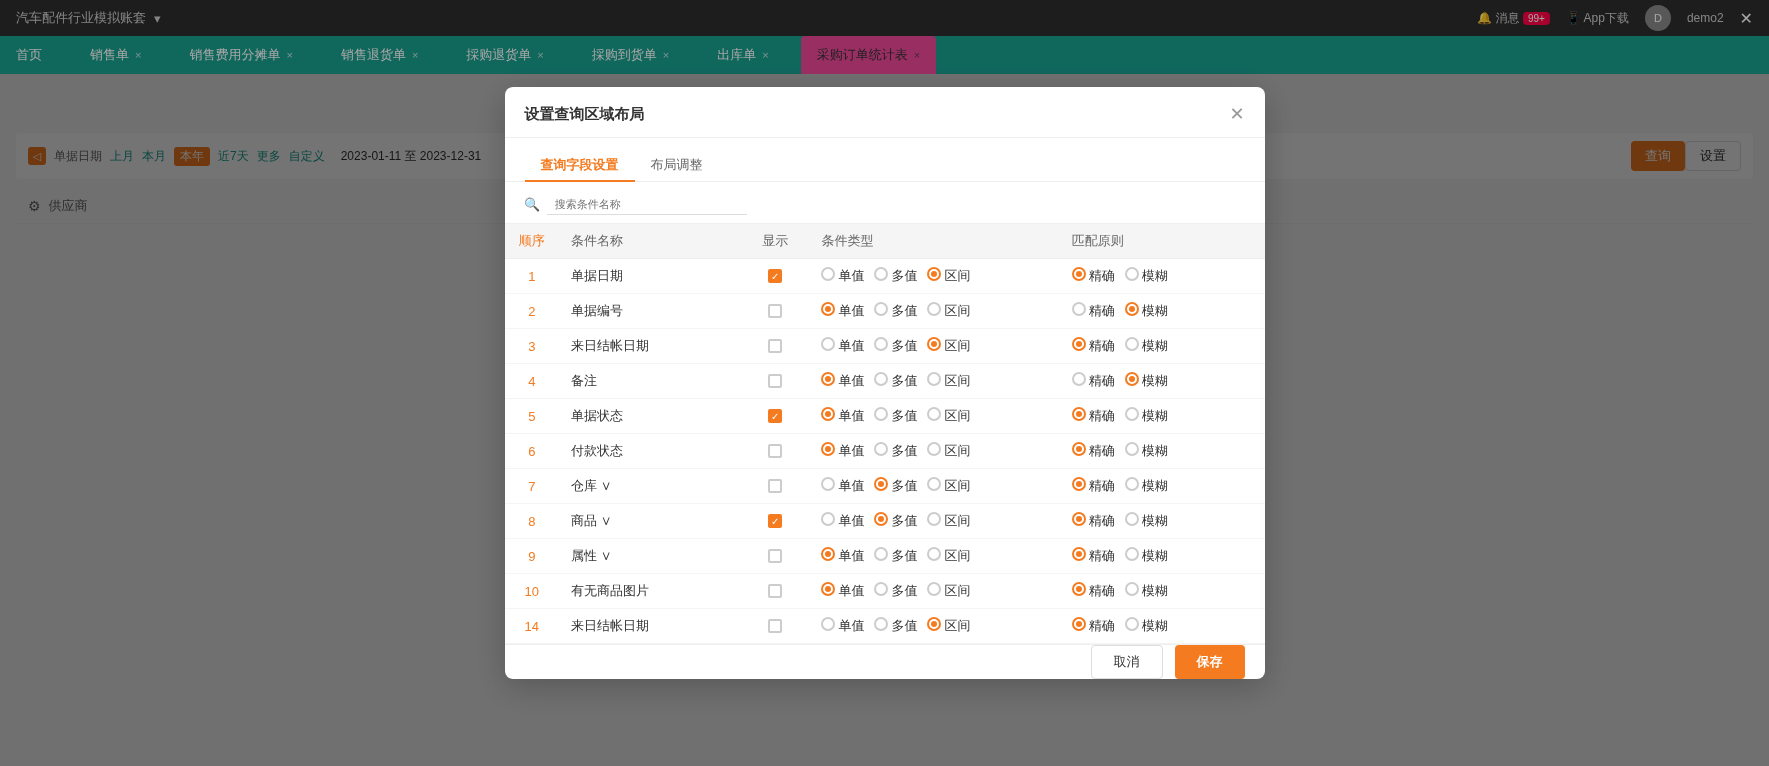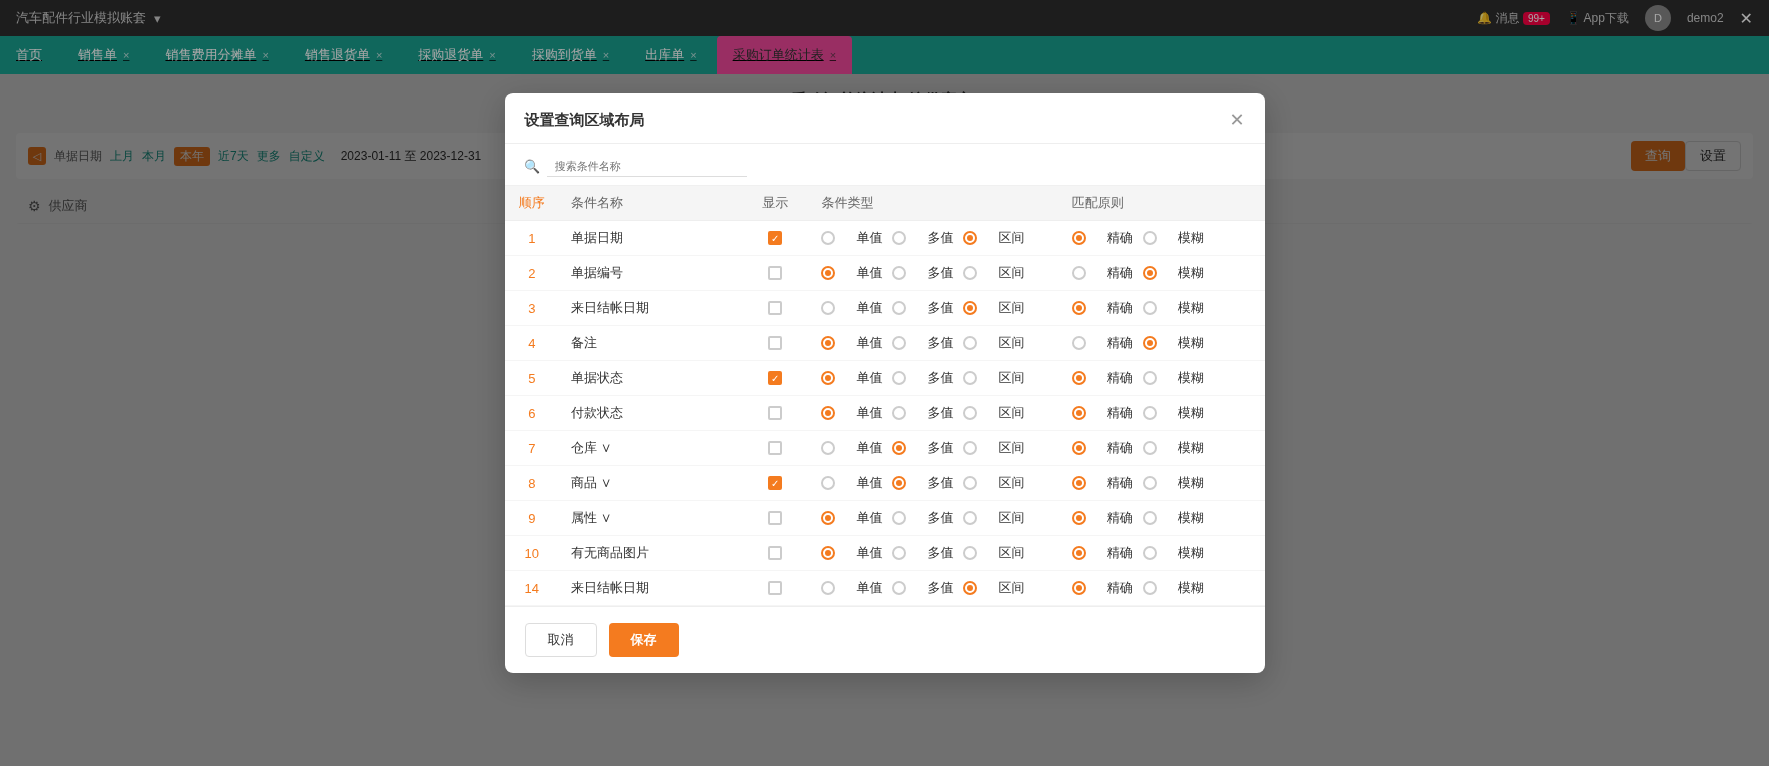--- a/index.html
+++ b/index.html
@@ -20,22 +20,21 @@
     .badge-red { background: #f04; color: #fff; border-radius: 4px; padding: 1px 5px; font-size: 10px; }
     .avatar { width: 26px; height: 26px; border-radius: 50%; background: #888; display: inline-flex; align-items: center; justify-content: center; color: #fff; font-size: 11px; }
 
     
     .tab-bar {
       background: #1a9e8e;
       height: 38px;
       display: flex;
       align-items: flex-start;
       padding: 0 0 0 0;
-      gap: 4px;
-      text-decoration: underline;
+      gap: 16px;
     }
     .tab-item {
       padding: 0 16px;
       height: 38px;
       display: flex;
       align-items: center;
       color: #fff;
       font-size: 13px;
       cursor: pointer;
       position: relative;
@@ -143,21 +142,21 @@
     }
 
     .col-order { width: 48px; text-align: center; color: #f47b1f; }
     .col-name { width: 160px; }
     .col-display { width: 60px; text-align: center; }
     .col-type { width: 220px; }
     .col-match { width: 180px; }
 
     
     .radio-group { display: flex; align-items: center; gap: 10px; }
-    .radio-item { display: flex; align-items: center; gap: 21px; cursor: pointer; }
+    .radio-item { display: flex; align-items: flex-start; gap: 3px; cursor: pointer; }
     .radio-circle {
       width: 14px; height: 14px; border-radius: 50%;
       border: 2px solid #ccc;
       display: inline-flex; align-items: center; justify-content: center;
       flex-shrink: 0;
     }
     .radio-circle.checked { border-color: #f47b1f; }
     .radio-dot { width: 6px; height: 6px; border-radius: 50%; background: #f47b1f; }
 
     
@@ -165,23 +164,23 @@
     .cb {
       width: 14px; height: 14px; border: 2px solid #ccc; border-radius: 2px;
       display: inline-flex; align-items: center; justify-content: center;
       cursor: pointer;
     }
     .cb.checked { background: #f47b1f; border-color: #f47b1f; color: #fff; font-size: 10px; }
 
     
     .dialog-footer {
       display: flex;
-      justify-content: flex-start;
+      justify-content: flex-end;
       gap: 12px;
-      padding: 16px 20px;
+      padding: 0 20px;
       border-top: 1px solid #eee;
     }
     .btn-cancel { background: #fff; color: #333; border: 1px solid #ddd; border-radius: 4px; padding: 7px 22px; cursor: pointer; font-size: 13px; }
     .btn-save { background: #f47b1f; color: #fff; border: none; border-radius: 4px; padding: 7px 22px; cursor: pointer; font-size: 13px; font-weight: bold; }
 
     
     .dialog-table::-webkit-scrollbar { width: 6px; }
     .dialog-table::-webkit-scrollbar-thumb { background: #ddd; border-radius: 3px; }
 
     .close-x-btn { position: absolute; right: 8px; top: 8px; color: #fff; background: none; border: none; font-size: 16px; cursor: pointer; }
@@ -243,20 +242,24 @@
 </div>
 
 <div class="overlay">
   <div class="dialog">
 
     <div class="dialog-header">
       <span class="dialog-title">设置查询区域布局</span>
       <button class="dialog-close">✕</button>
     </div>
 
+    <div class="dialog-tabs">
+      <div class="dialog-tab active">查询字段设置</div>
+      <div class="dialog-tab">布局调整</div>
+    </div>
 
     <div class="dialog-search">
       <span class="search-icon">🔍</span>
       <input type="text" placeholder="搜索条件名称" style="border-top: none; border-right: none; border-left: none; border-image: initial; border-bottom: 1px solid rgb(221, 221, 221); outline: none; font-size: 11px; padding: 4px 8px; width: 200px;">
     </div>
 
     <div class="dialog-table">
       <table>
         <thead>
           <tr>

